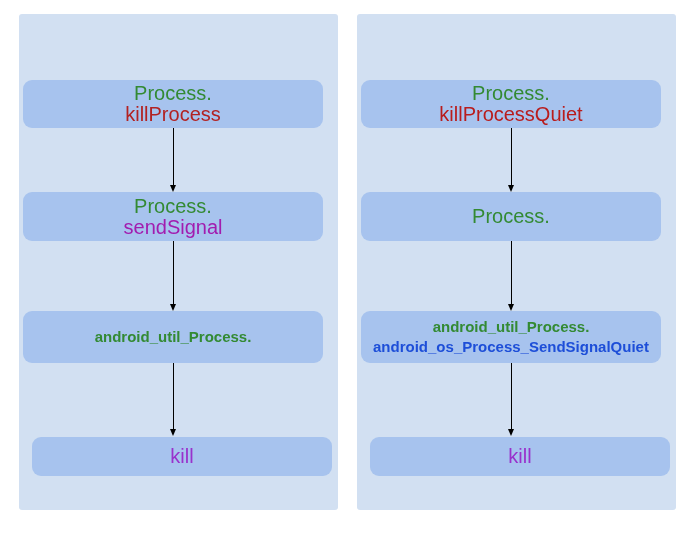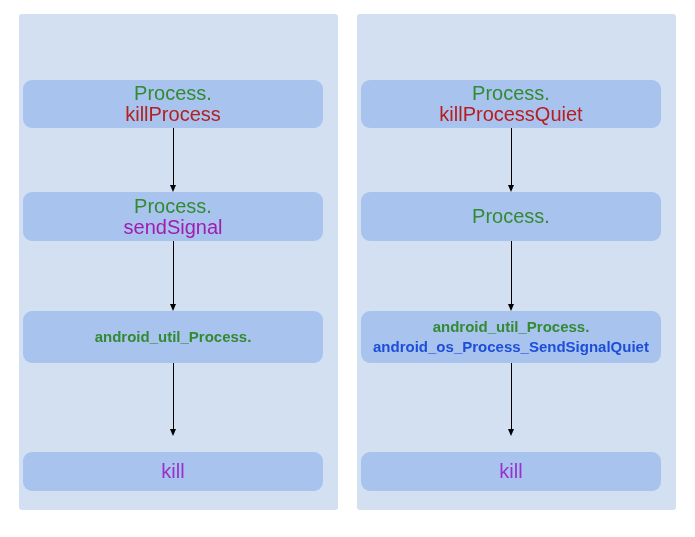--- a/index.html
+++ b/index.html
@@ -39,21 +39,21 @@
     border-radius: 9px;
     display: flex;
     flex-direction: column;
     align-items: center;
     justify-content: center;
     text-align: center;
   }
   .n1 { top: 66px;  height: 48px; }
   .n2 { top: 178px; height: 49px; }
   .n3 { top: 297px; height: 52px; }
-  .n4 { top: 438px; height: 39px; }
+  .n4 { top: 423px; height: 39px; margin-left: 9px; }
   .line {
     font-size: 20px;
     line-height: 21px;
     white-space: nowrap;
   }
   .n3 .line {
     font-size: 15px;
     font-weight: bold;
     line-height: 20px;
   }

